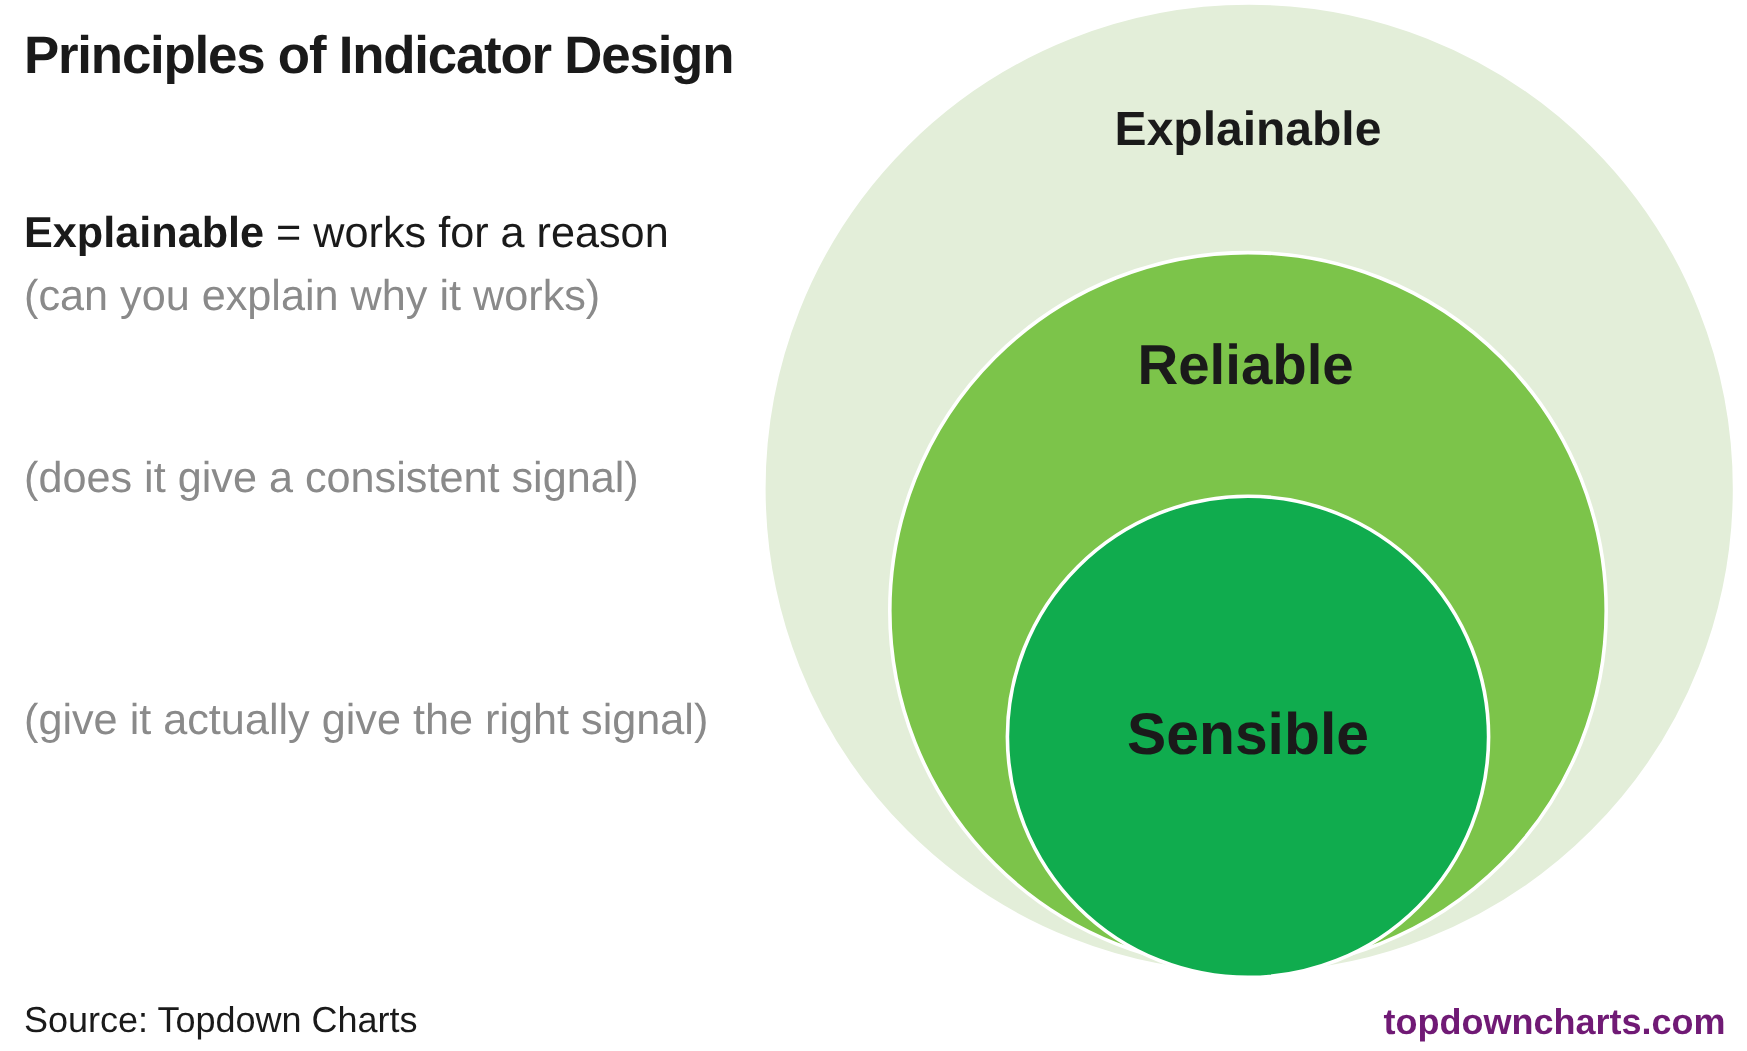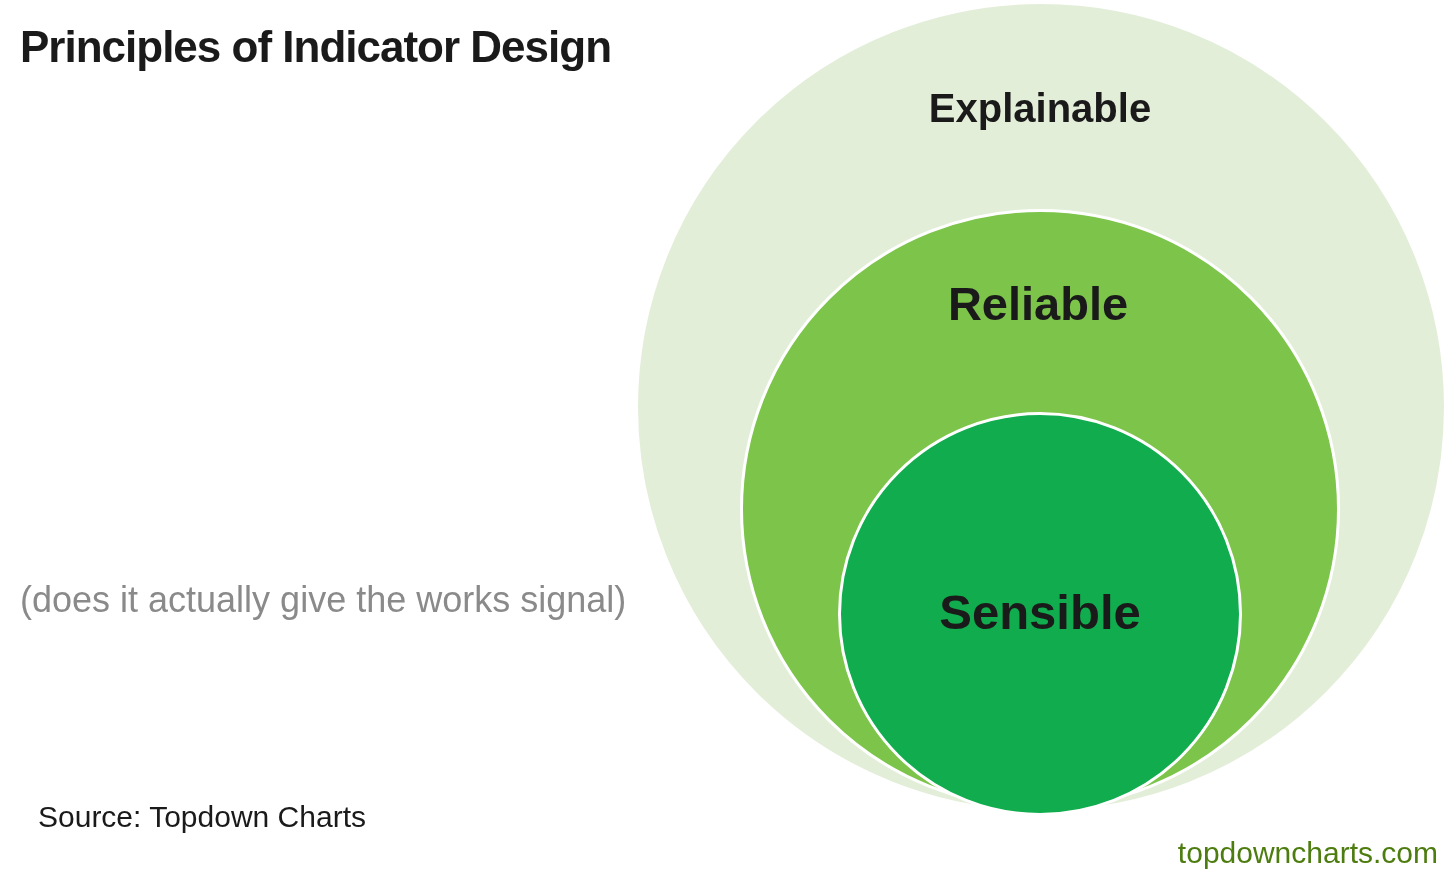--- a/index.html
+++ b/index.html
@@ -32,33 +32,33 @@
     line-height: 52px;
     white-space: nowrap;
   }
   .def .term { font-weight: bold; color: #1a1a1a; }
   .def .rest { font-weight: normal; color: #1a1a1a; }
   .def-note { color: #8a8a8a; }
 
   .source {
     position: absolute;
     left: 20px;
-    top: 800px;
+    top: 834px;
     font-size: 30px;
     color: #1a1a1a;
     white-space: nowrap;
-    margin-left: 18px;
   }
   .website {
     position: absolute;
     right: 18px;
     top: 836px;
     font-size: 30px;
-    color: #4d7c0f;
+    color: #701a75;
     white-space: nowrap;
+    font-weight: bold;
   }
 
   
   .circle {
     position: absolute;
     border-radius: 50%;
     border: 3px solid #ffffff;
     box-sizing: border-box;
   }
   .ring-outer  { left: 635px; top: 1px;   width: 812px; height: 812px; z-index: 1; }
@@ -77,26 +77,31 @@
   .label-middle { left: 1038px; top: 276px; font-size: 47px; }
   .label-inner  { left: 1040px; top: 584px; font-size: 49px; }
 </style>
 </head>
 <body>
 
 <div class="stage">
 
   <h1 class="title">Principles of Indicator Design</h1>
 
+  <div class="def" style="top:168px">
+    <div><span class="term">Explainable</span><span class="rest"> = works for a reason</span></div>
+    <div class="def-note">(can you explain why it works)</div>
+  </div>
 
   <div class="def" style="top:372px">
+    <div class="def-note">(does it give a consistent signal)</div>
   </div>
 
   <div class="def" style="top:574px">
-    <div class="def-note">(does it actually give the works signal)</div>
+    <div class="def-note">(give it actually give the right signal)</div>
   </div>
 
   <div>
     <div class="circle ring-outer" style="background-color: rgb(227, 238, 217);"></div>
     <div class="circle ring-middle" style="background-color: rgb(124, 196, 74);"></div>
     <div class="circle ring-inner" style="background-color: rgb(16, 172, 78);"></div>
 
     <div class="ring-label label-outer">Explainable</div>
     <div class="ring-label label-middle">Reliable</div>
     <div class="ring-label label-inner">Sensible</div>

